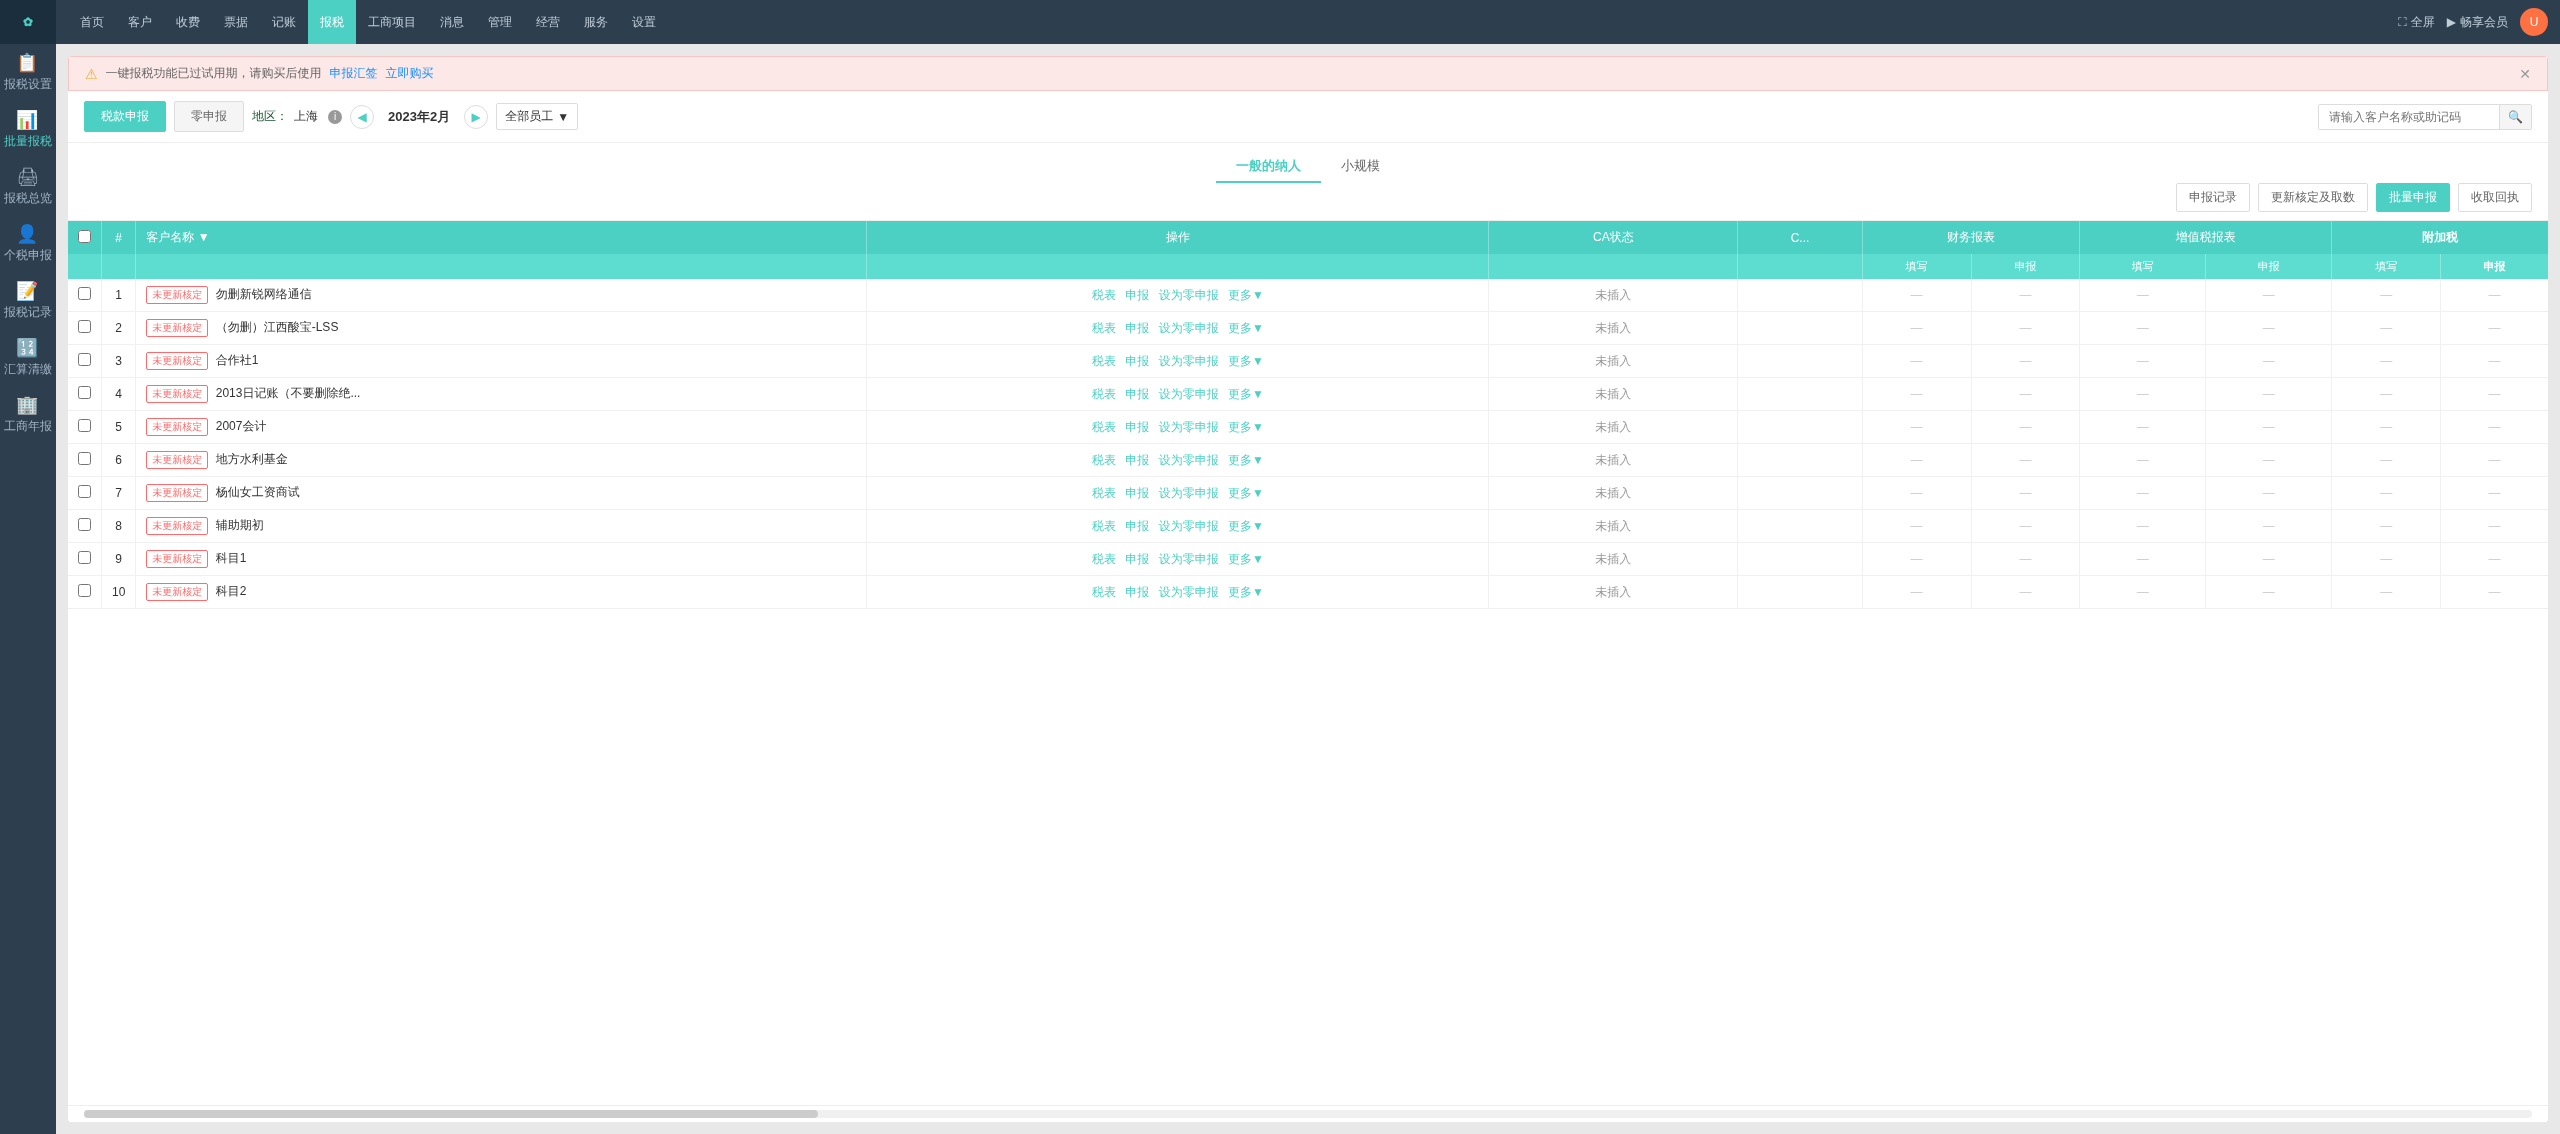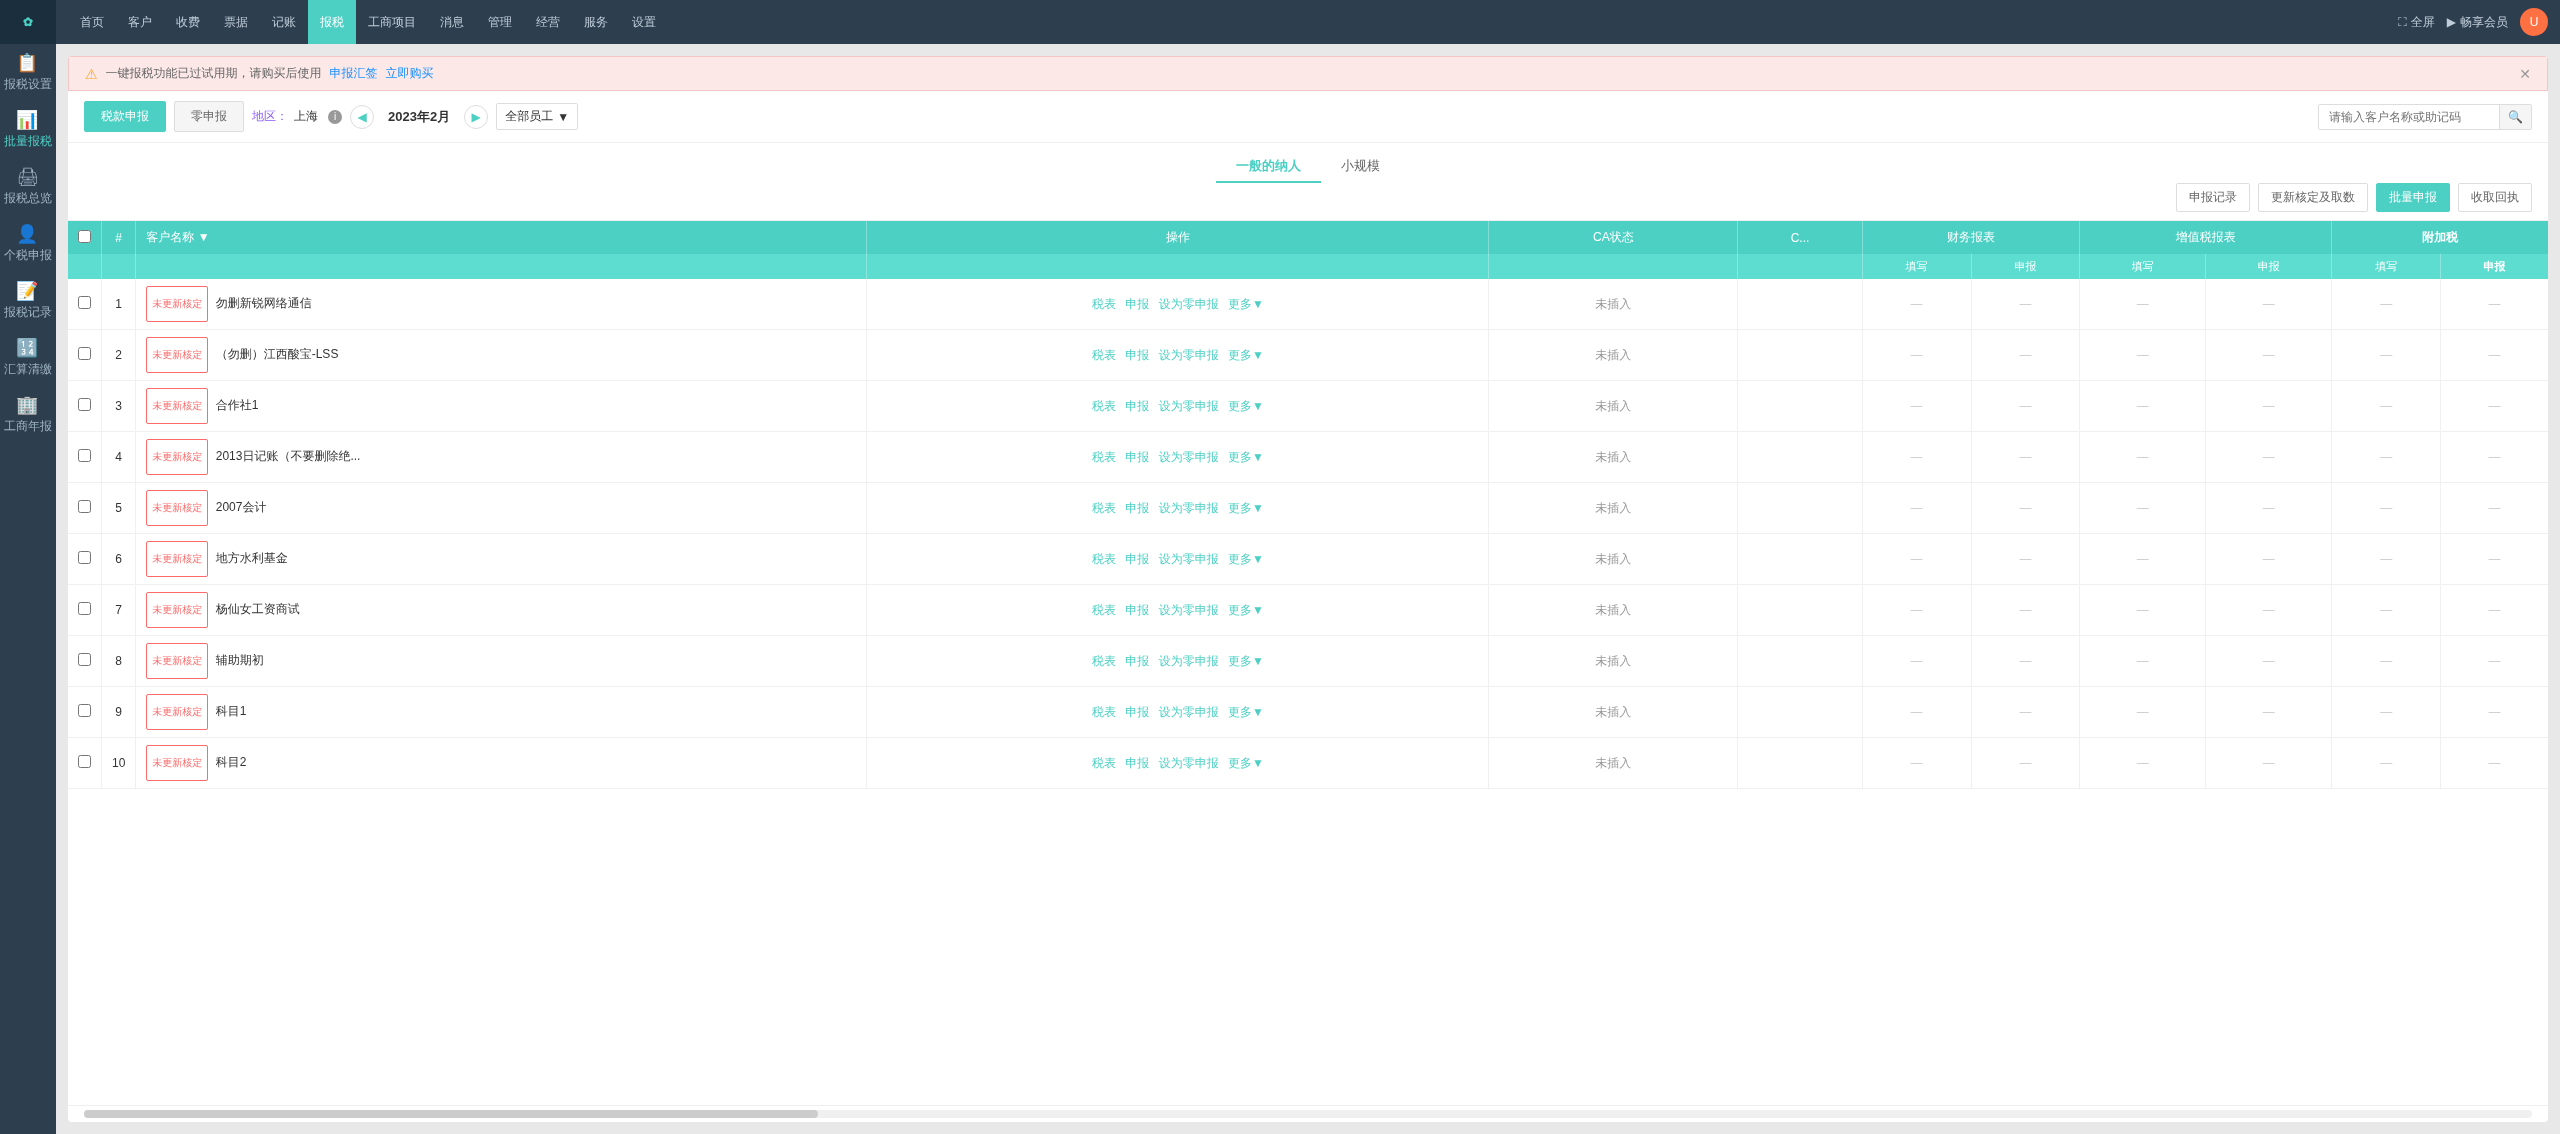--- a/index.html
+++ b/index.html
@@ -169,21 +169,21 @@
       border-color: #4dd0c4;
     }
 
     .region-selector {
       display: flex;
       align-items: center;
       gap: 6px;
       color: #333;
       font-size: 12px;
     }
-    .region-label { color: #8b5cf6; text-align: right; }
+    .region-label { color: #14532d; text-align: right; }
 
     .date-nav {
       display: flex;
       align-items: center;
       gap: 6px;
     }
     .date-nav-btn {
       width: 24px;
       height: 24px;
       border: 1px solid #ddd;
@@ -319,21 +319,21 @@
       font-size: 12px;
       color: #333;
       border-right: 1px solid #f0f0f0;
       white-space: nowrap;
     }
     tbody td:last-child { border-right: none; }
 
     .td-name { text-align: left; }
     .tag-unconfirmed {
       display: inline-block;
-      padding: 10px 5px;
+      padding: 1px 5px;
       border: 1px solid #ff6b6b;
       color: #ff6b6b;
       border-radius: 2px;
       font-size: 10px;
       margin-right: 4px;
     }
 
     .action-link {
       color: #4dd0c4;
       cursor: pointer;

